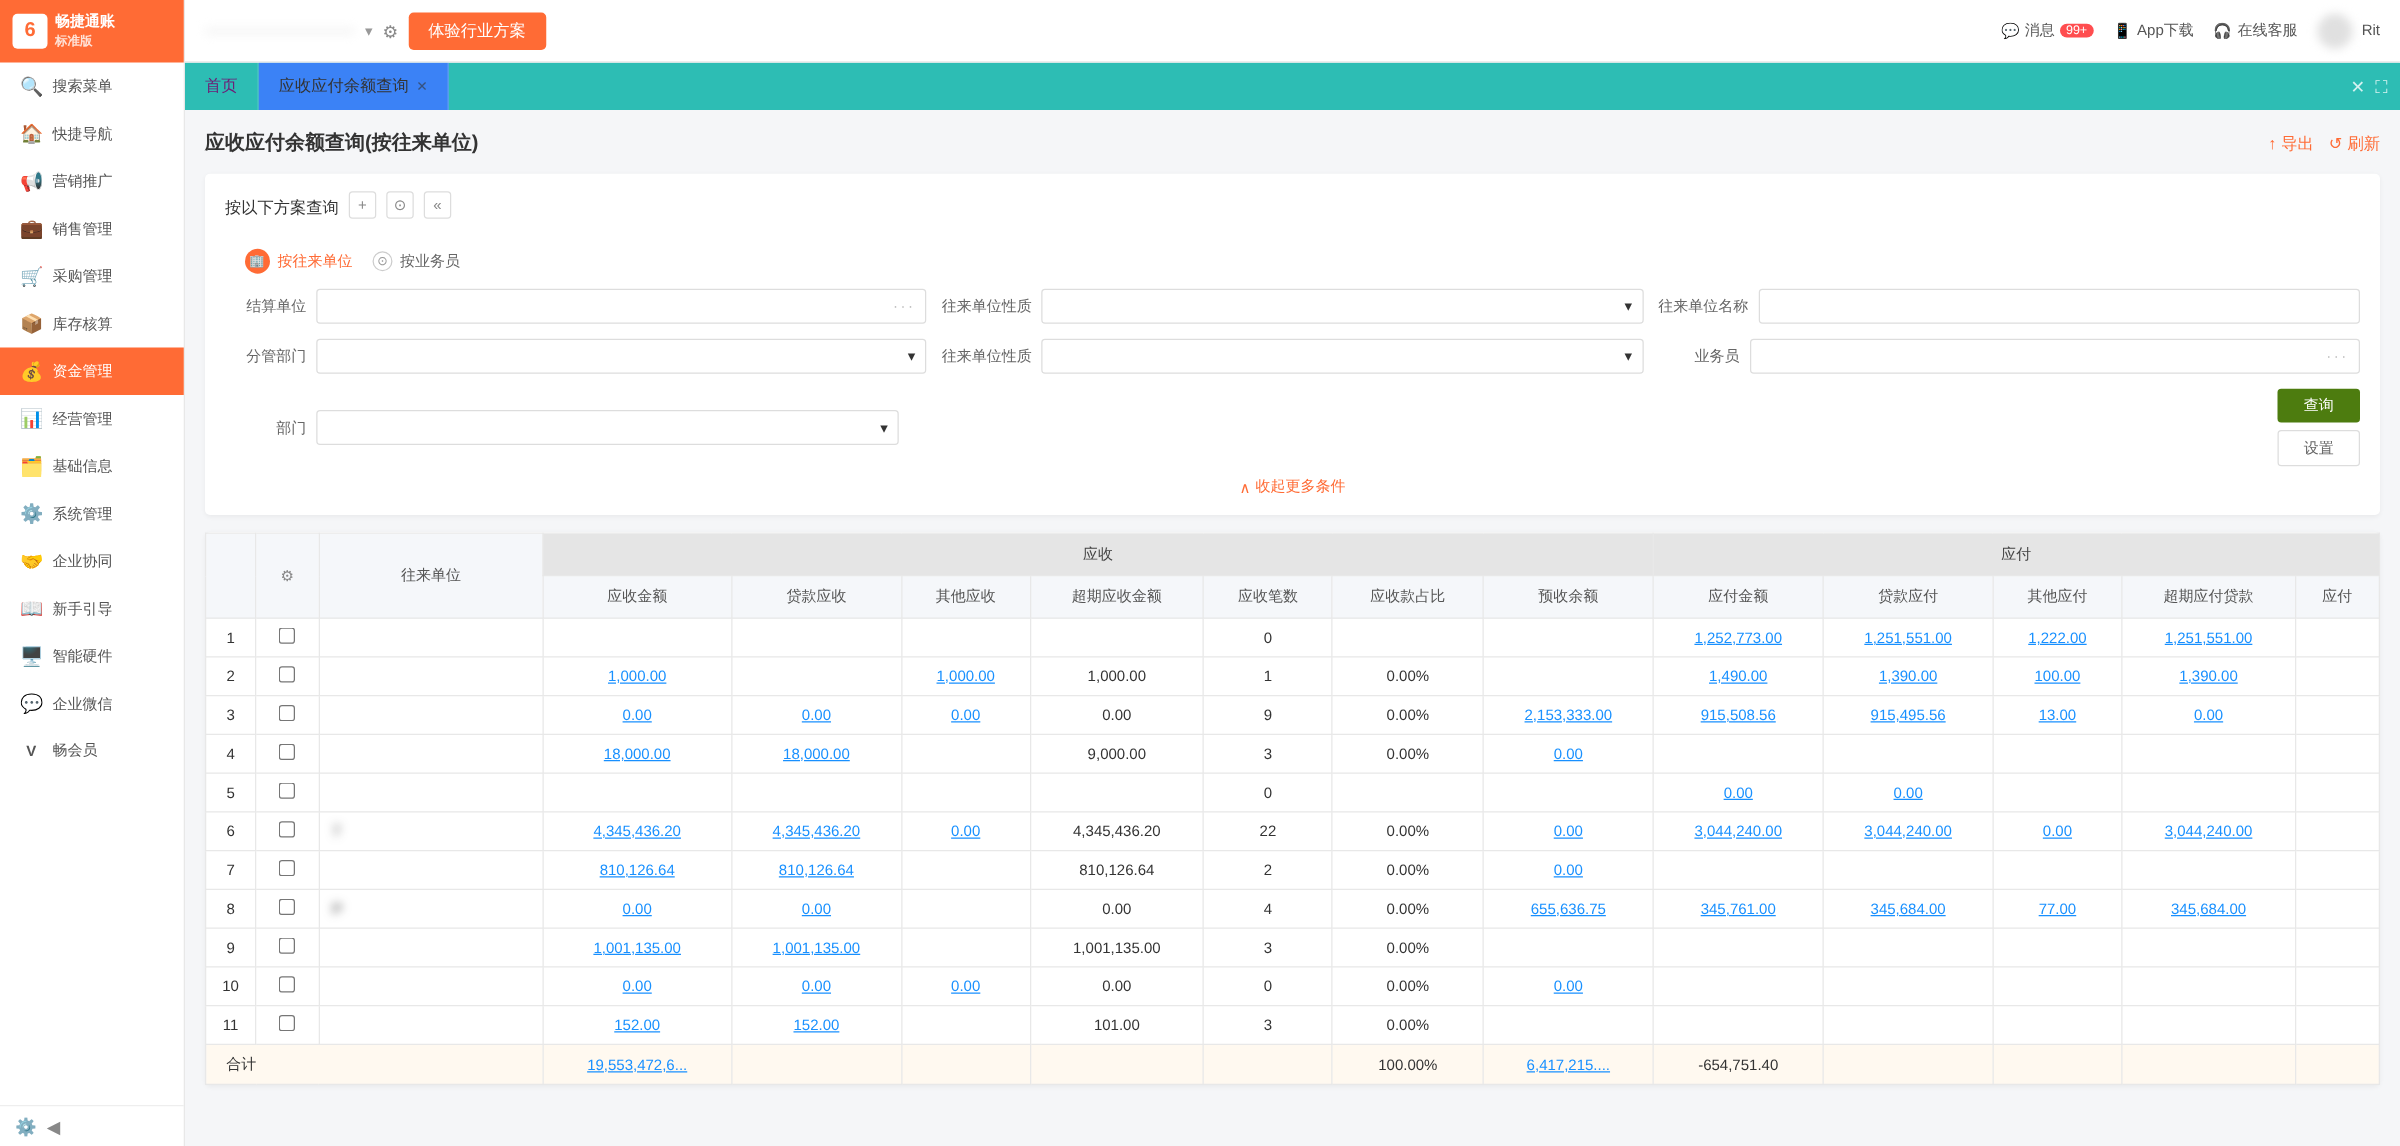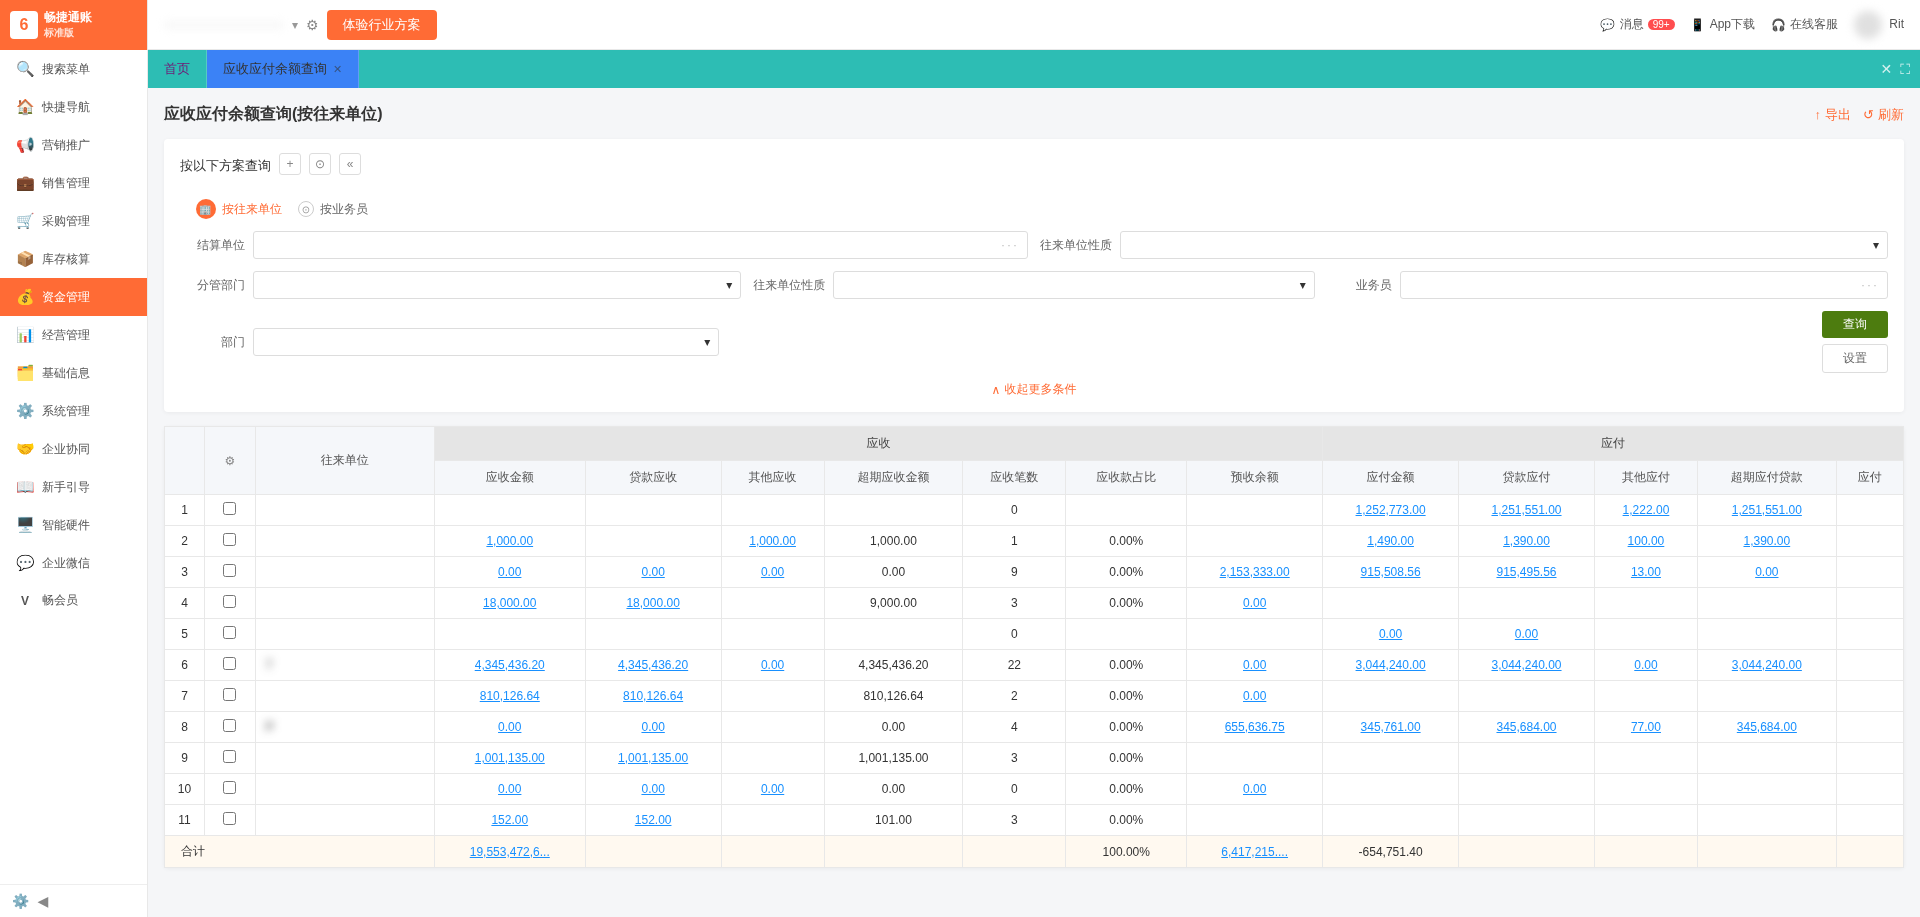--- a/index.html
+++ b/index.html
@@ -314,20 +314,24 @@
               <span></span>
               <span class="select-dots">···</span>
             </div>
           </div>
           <div class="search-field">
             <span class="search-field-label">往来单位性质</span>
             <div class="search-field-select">
               <span></span>
               <span>▾</span>
             </div>
+          </div>
+          <div class="search-field">
+            <span class="search-field-label">往来单位名称</span>
+            <input class="search-field-input" type="text" value="" style="">
           </div>
         </div>
 
         <div class="search-row">
           <div class="search-field">
             <span class="search-field-label">分管部门</span>
             <div class="search-field-select">
               <span></span>
               <span>▾</span>
             </div>

